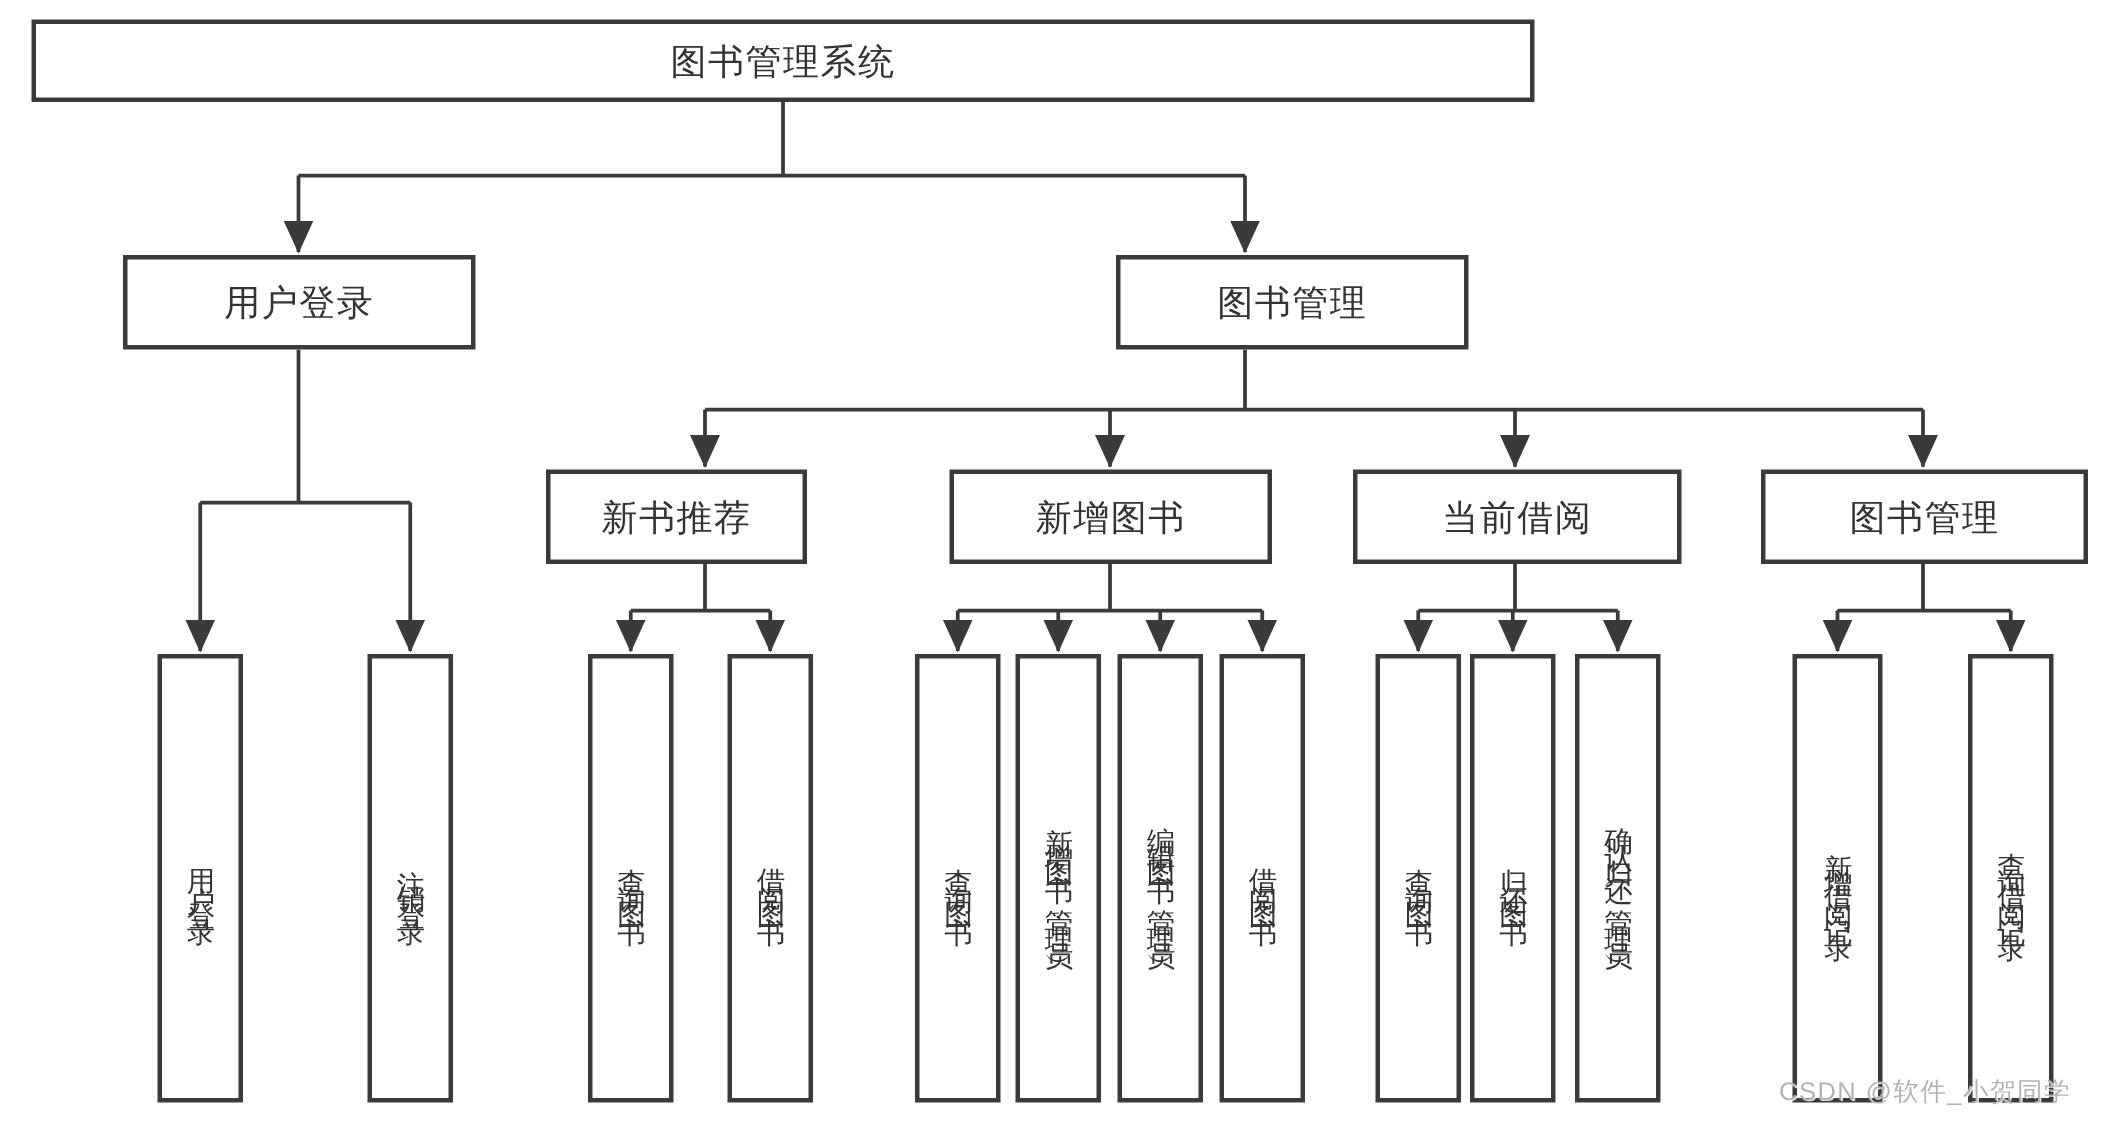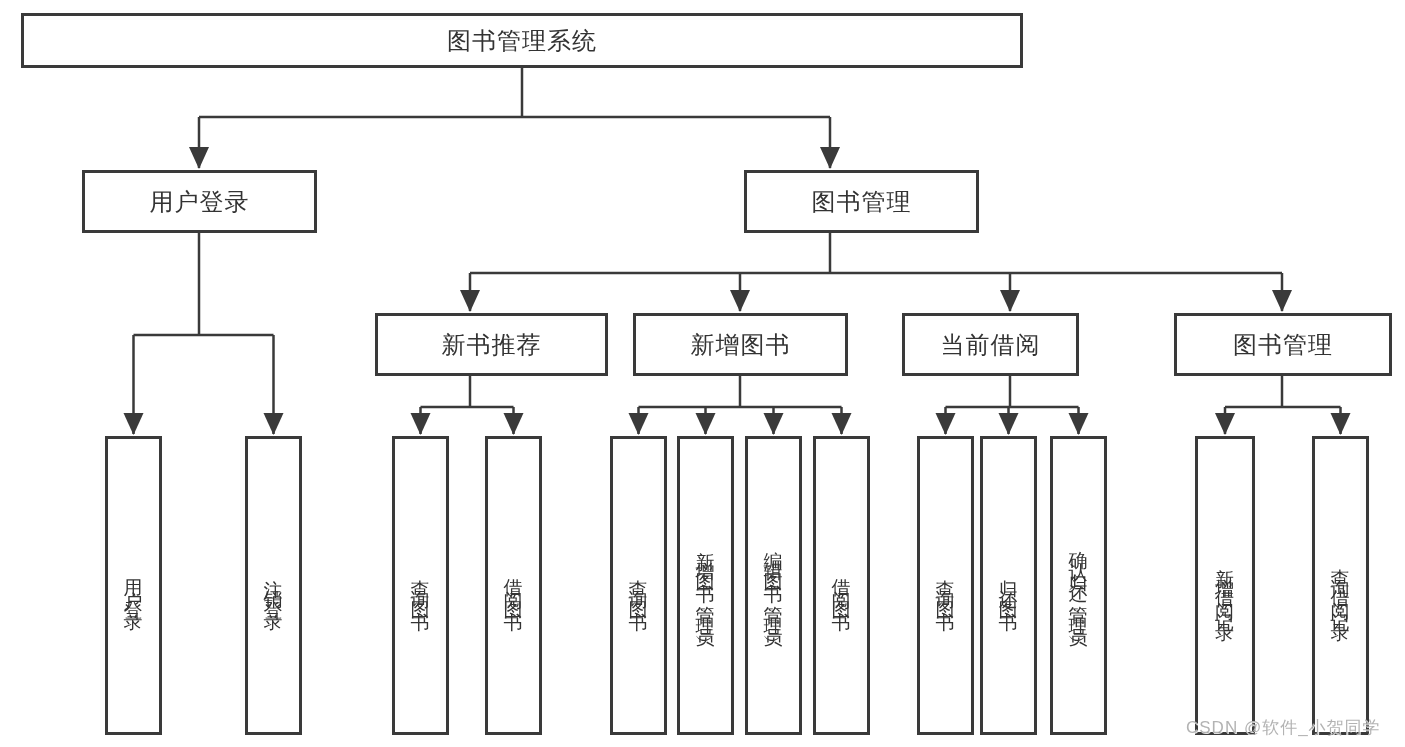--- a/index.html
+++ b/index.html
@@ -112,23 +112,23 @@
       <path d="M1225,407 V434" marker-end="url(#arrow)"></path>
       <path d="M1340.5,407 V434" marker-end="url(#arrow)"></path>
     </g>
   </svg>
 
   <div class="node hbox" style="left:21px; top:13px; width:1002px; height:55px">图书管理系统</div>
 
   <div class="node hbox" style="left:82px; top:170px; width:235px; height:63px">用户登录</div>
   <div class="node hbox" style="left:744px; top:170px; width:235px; height:63px">图书管理</div>
 
-  <div class="node hbox" style="left:375px; top:313px; width:233px; height:63px">新书推荐</div>
+  <div class="node hbox" style="left:364px; top:313px; width:174px; height:63px">新书推荐</div>
   <div class="node hbox" style="left:633px; top:313px; width:215px; height:63px">新增图书</div>
-  <div class="node hbox" style="left:902px; top:313px; width:177px; height:63px">当前借阅</div>
+  <div class="node hbox" style="left:902px; top:313px; width:219px; height:63px">当前借阅</div>
   <div class="node hbox" style="left:1174px; top:313px; width:218px; height:63px">图书管理</div>
 
   <div class="node vbox" style="left:105px; top:436px; width:57px; height:299px">用户登录</div>
   <div class="node vbox" style="left:245px; top:436px; width:57px; height:299px">注销登录</div>
 
   <div class="node vbox" style="left:392px; top:436px; width:57px; height:299px">查询图书</div>
   <div class="node vbox" style="left:485px; top:436px; width:57px; height:299px">借阅图书</div>
 
   <div class="node vbox" style="left:610px; top:436px; width:57px; height:299px">查询图书</div>
   <div class="node vbox" style="left:677px; top:436px; width:57px; height:299px">新增图书（管理员）</div>

